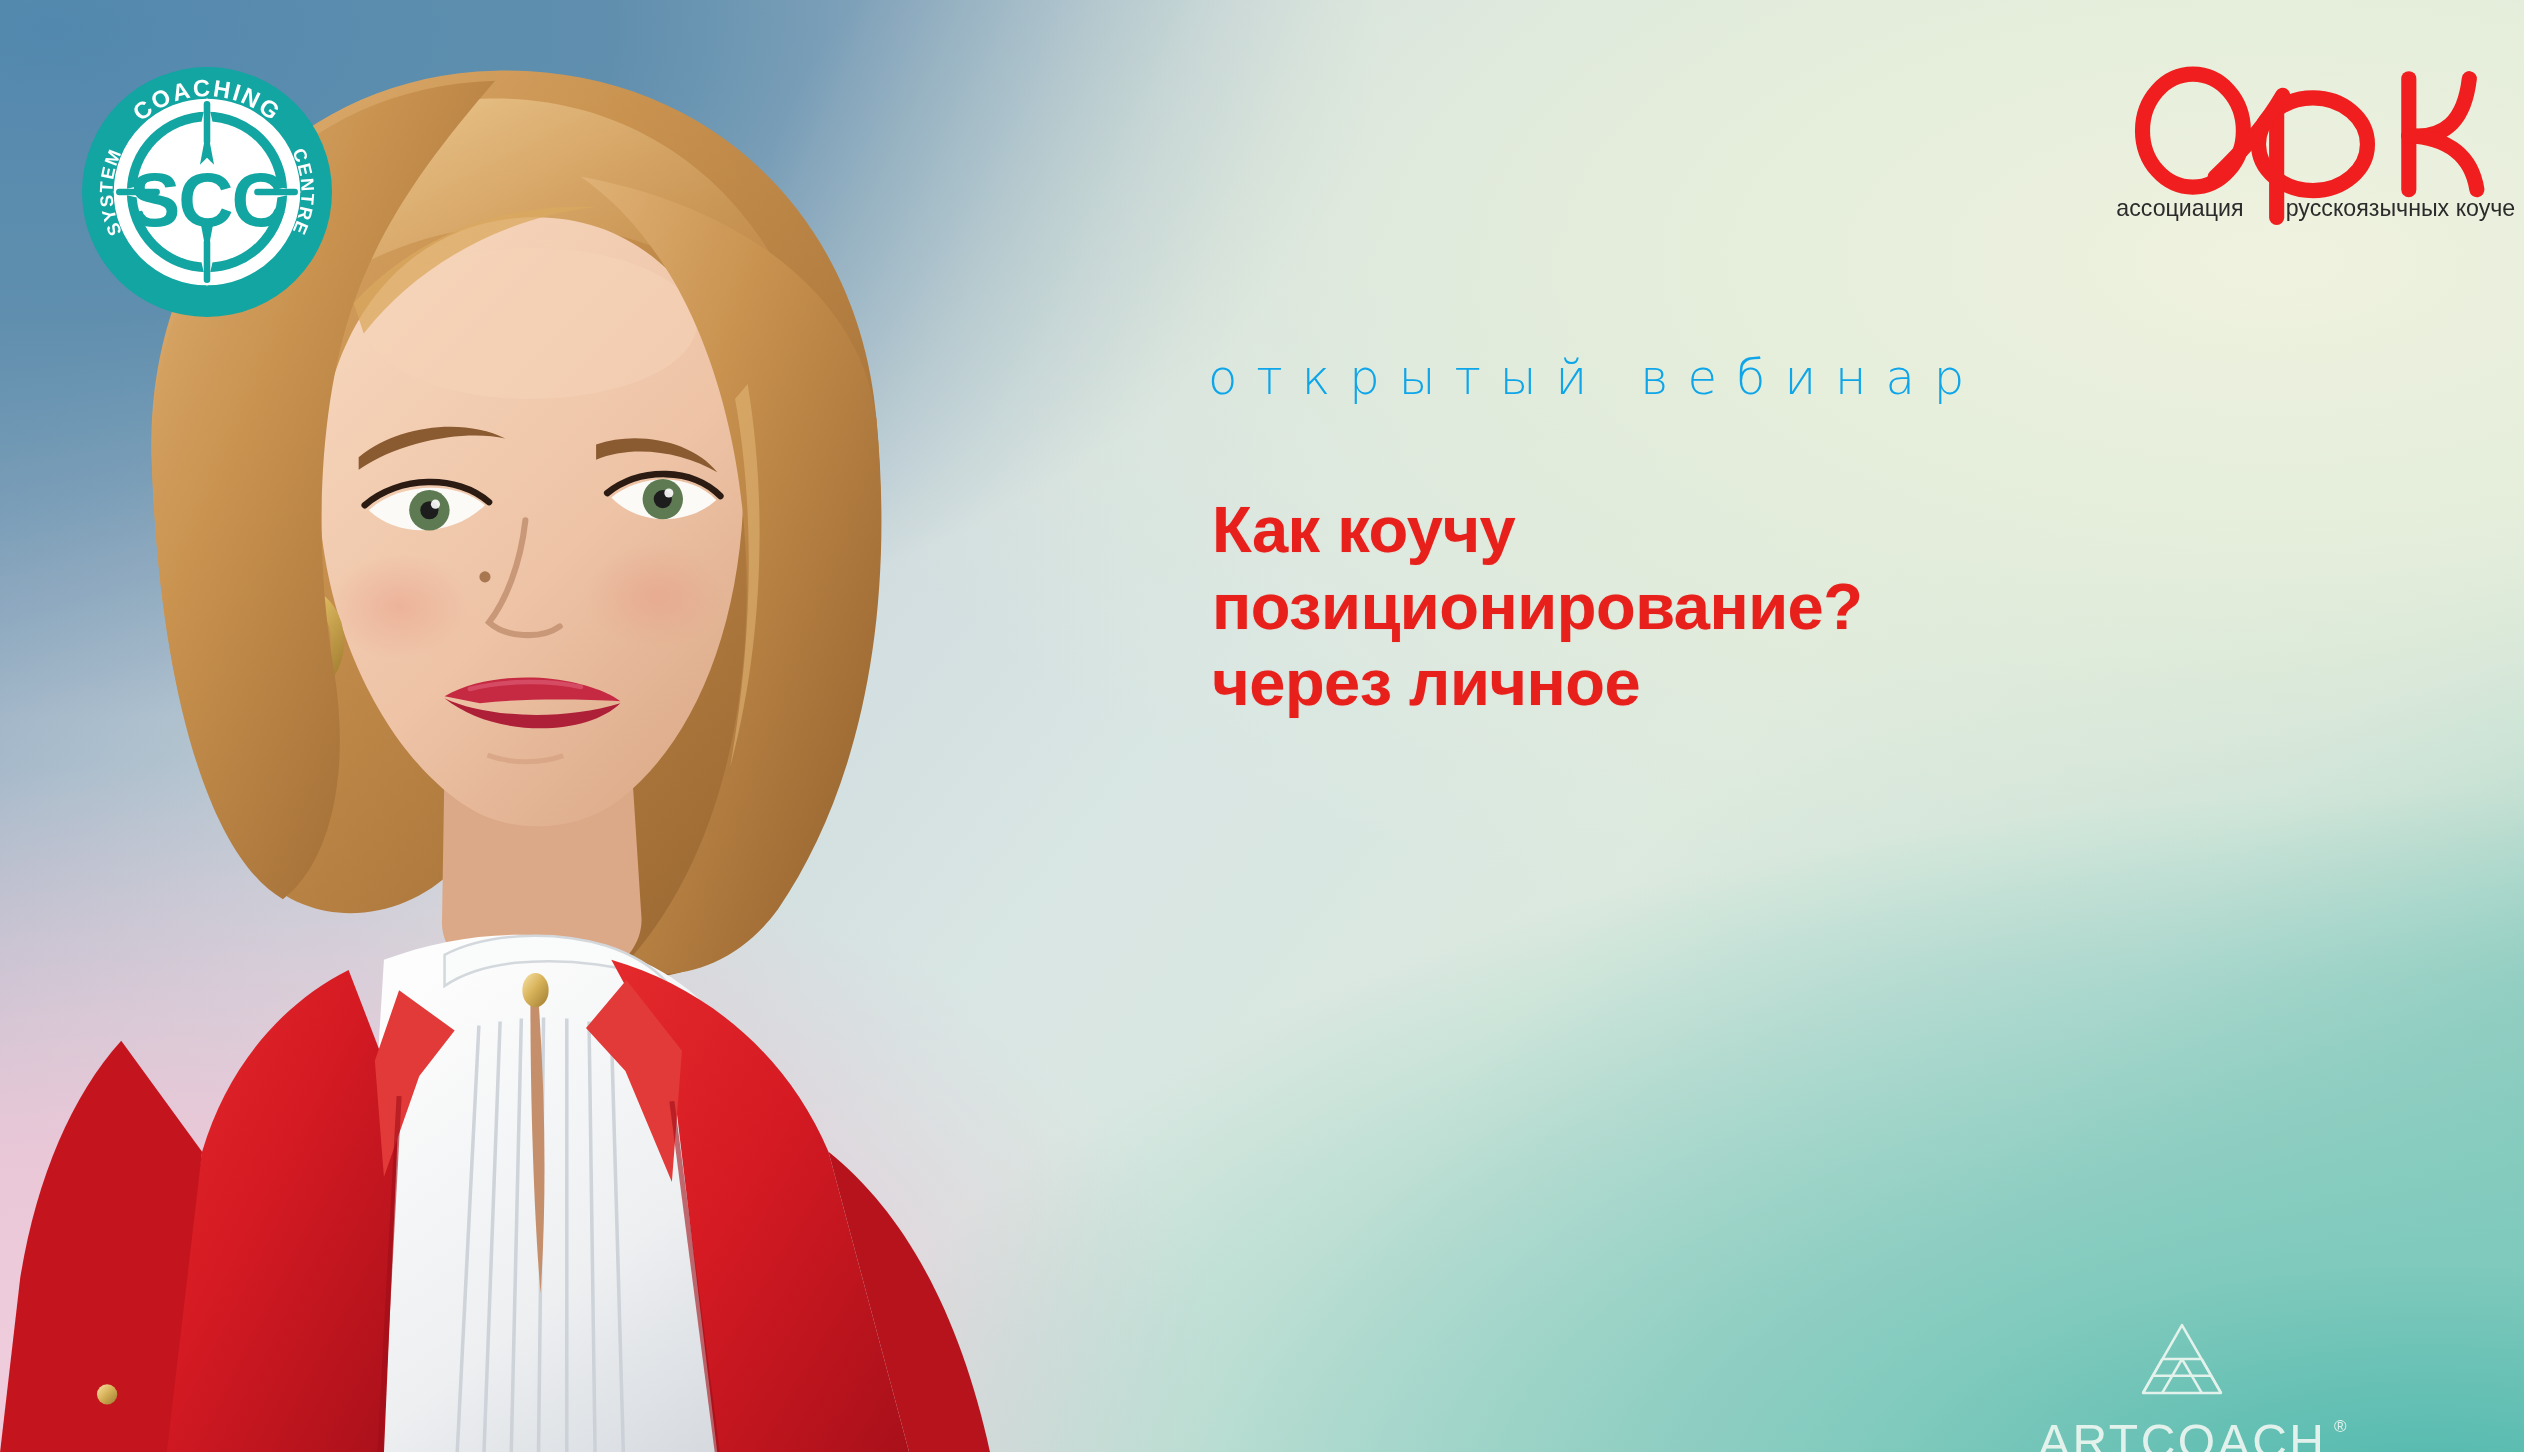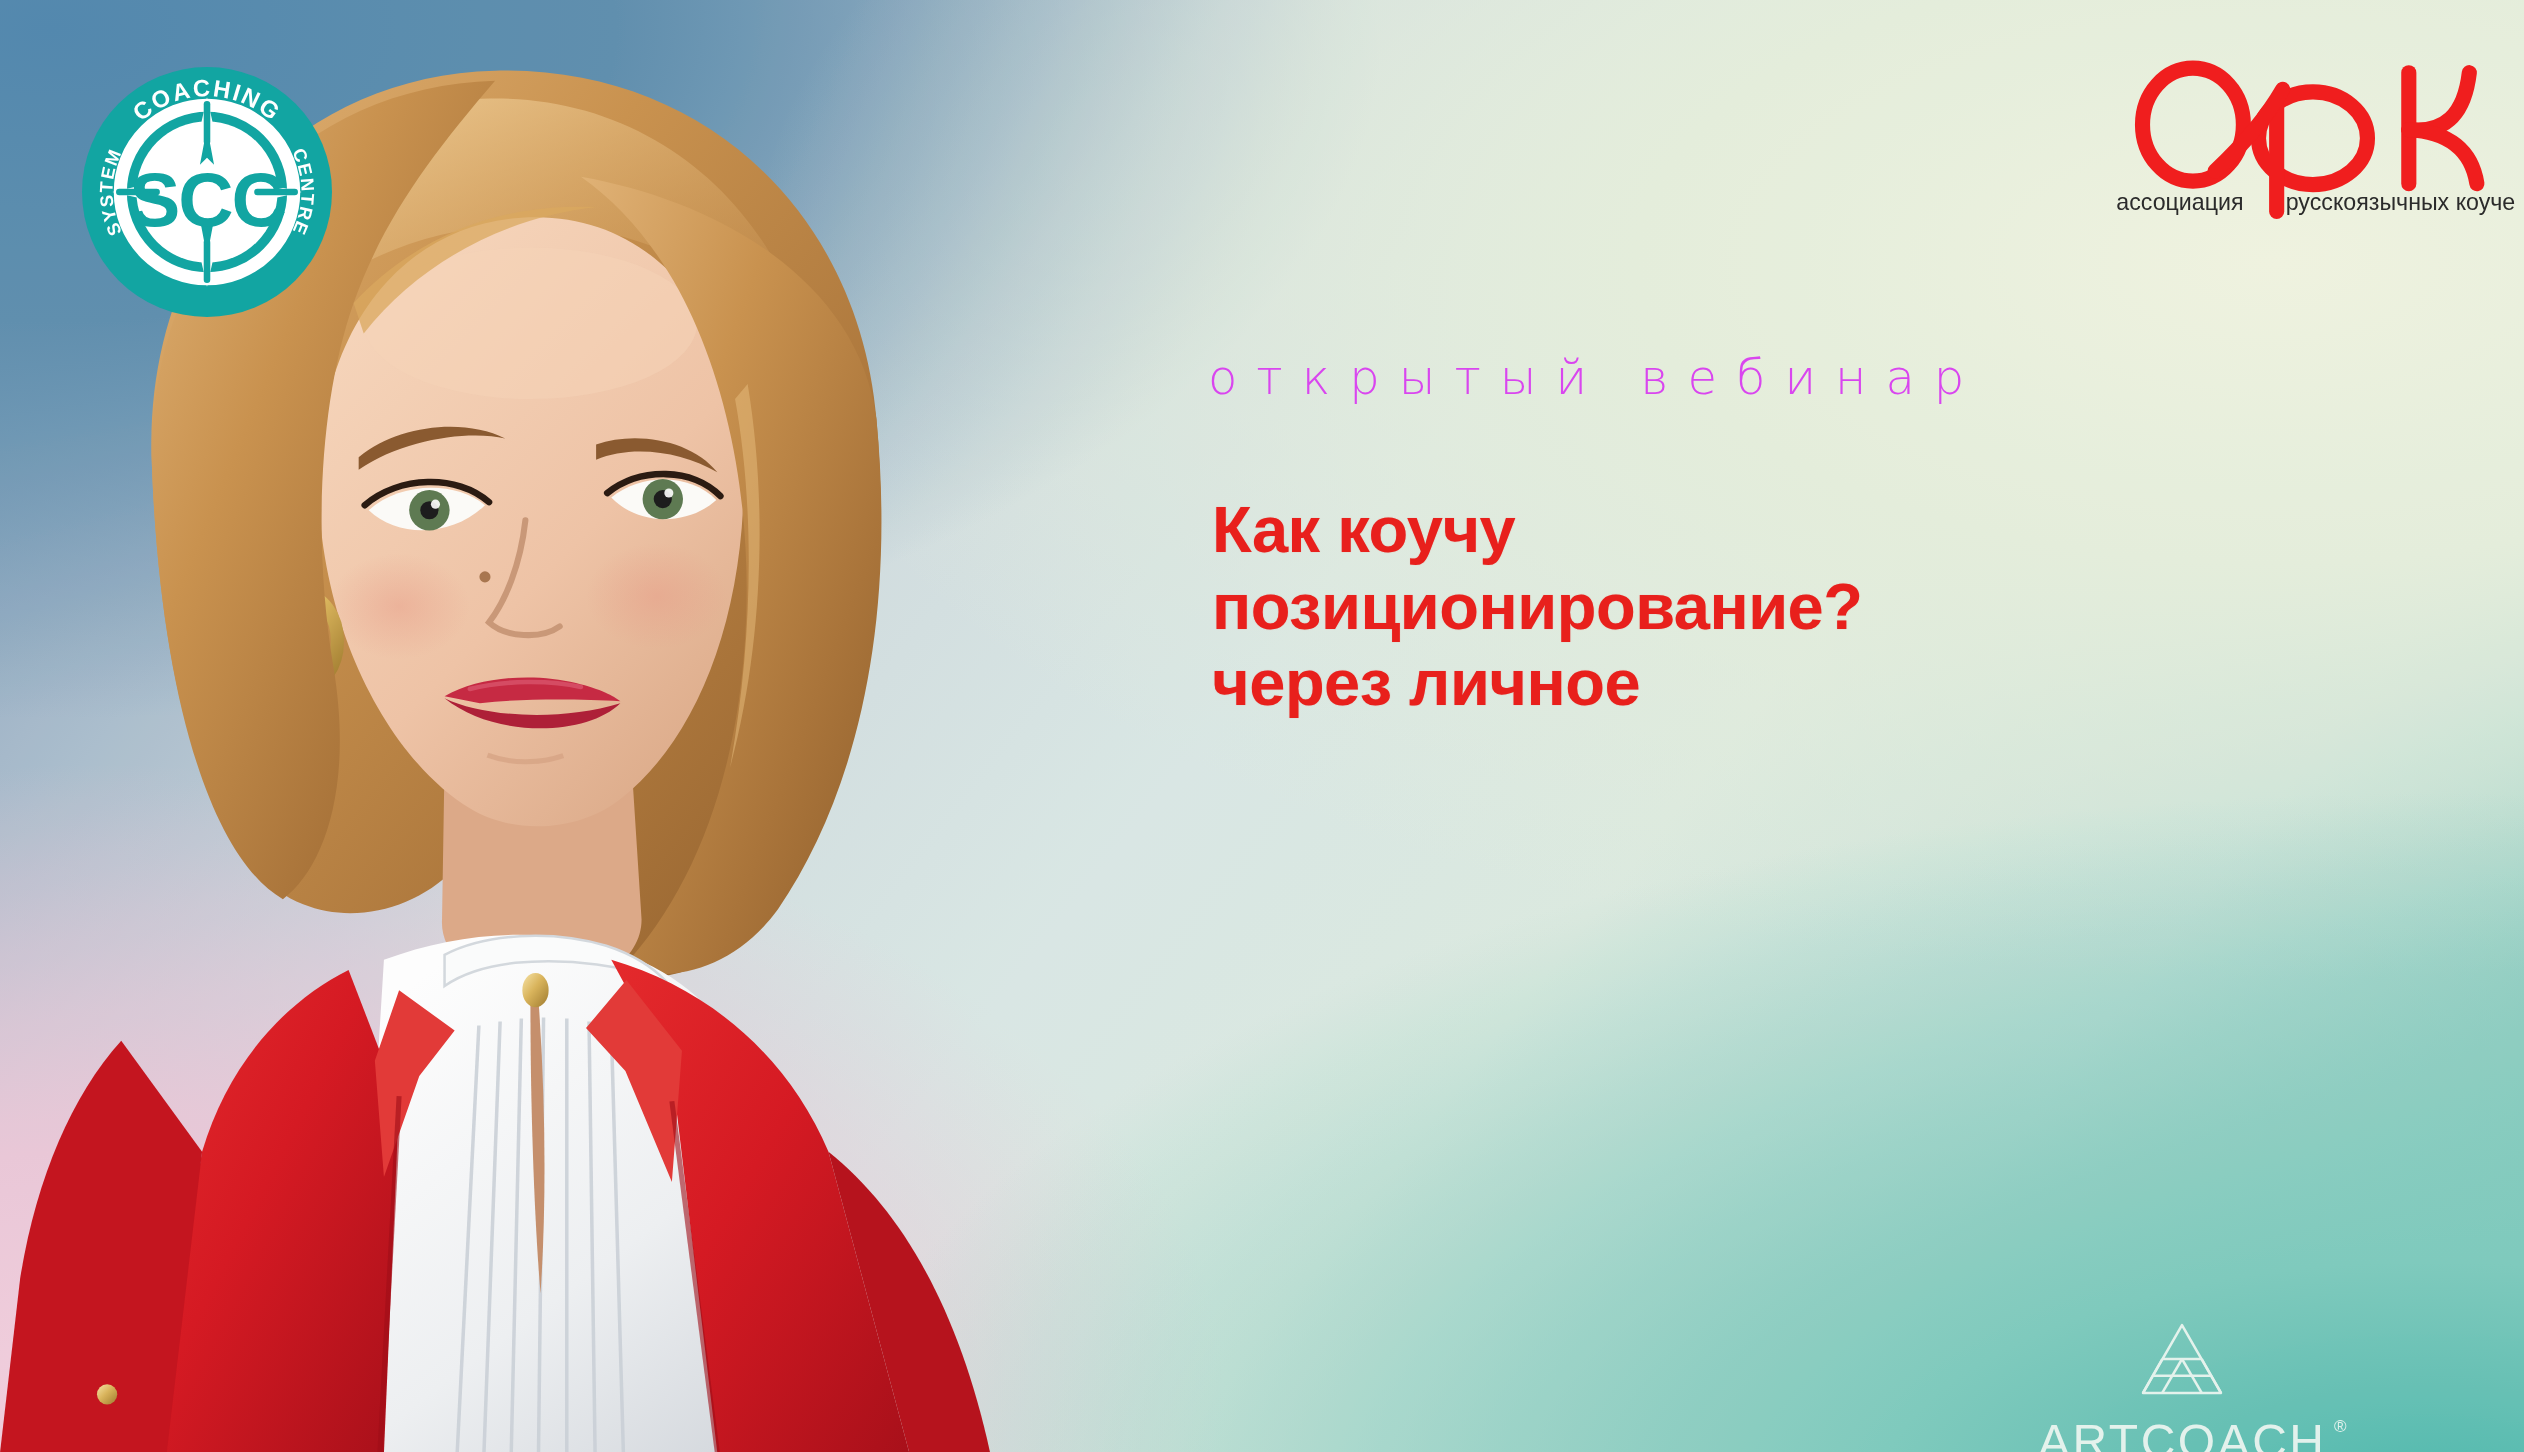--- a/index.html
+++ b/index.html
@@ -33,27 +33,27 @@
   
   .portrait{
     position:absolute;left:0;top:0;width:1172px;height:1452px;
   }
   .p-svg{position:absolute;inset:0;width:100%;height:100%;}
 
   
   .scc{position:absolute;left:81px;top:66px;width:252px;height:252px;}
 
   
-  .ark{position:absolute;left:2116px;top:50px;width:399px;height:174px;}
+  .ark{position:absolute;left:2116px;top:56px;width:399px;height:174px;}
 
   
   .subtitle{
     position:absolute;left:1208px;top:349px;
     font-size:48px;font-weight:300;letter-spacing:19px;
-    color:#d946ef;white-space:nowrap;
+    color:#0ea5e9;white-space:nowrap;
     font-family:"DejaVu Sans", sans-serif;
   }
   .headline{
     position:absolute;left:1212px;top:492px;width:1293px;
   }
   .headline .ln{
     display:block;
     color:#e8201c;
     font-weight:700;
     font-size:65px;

